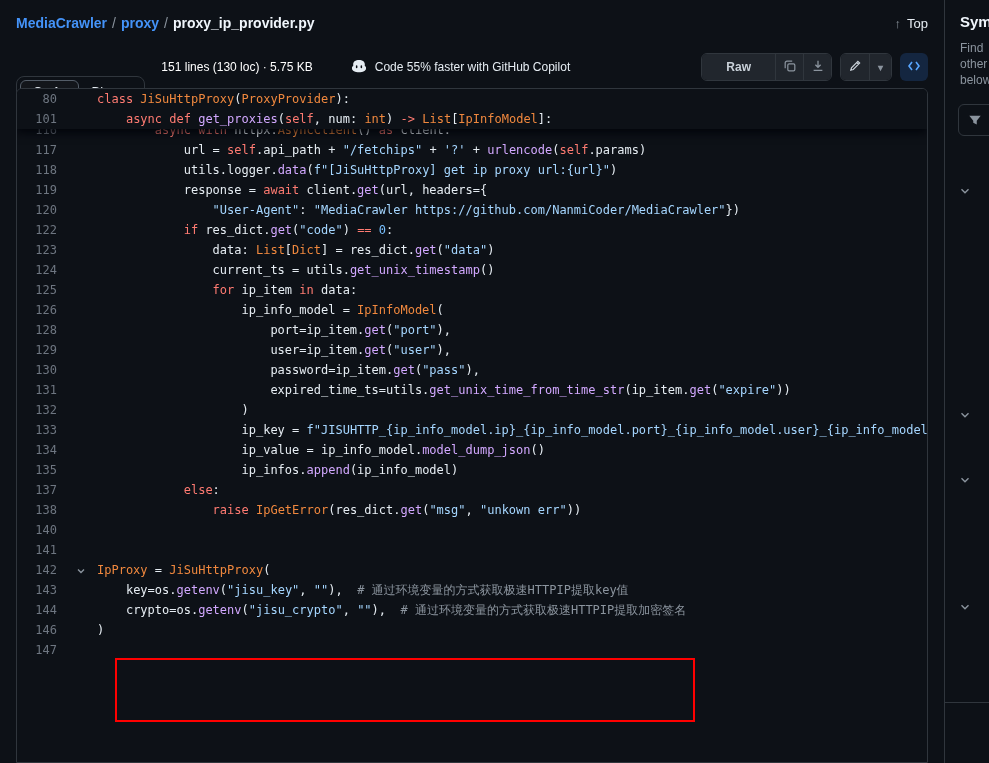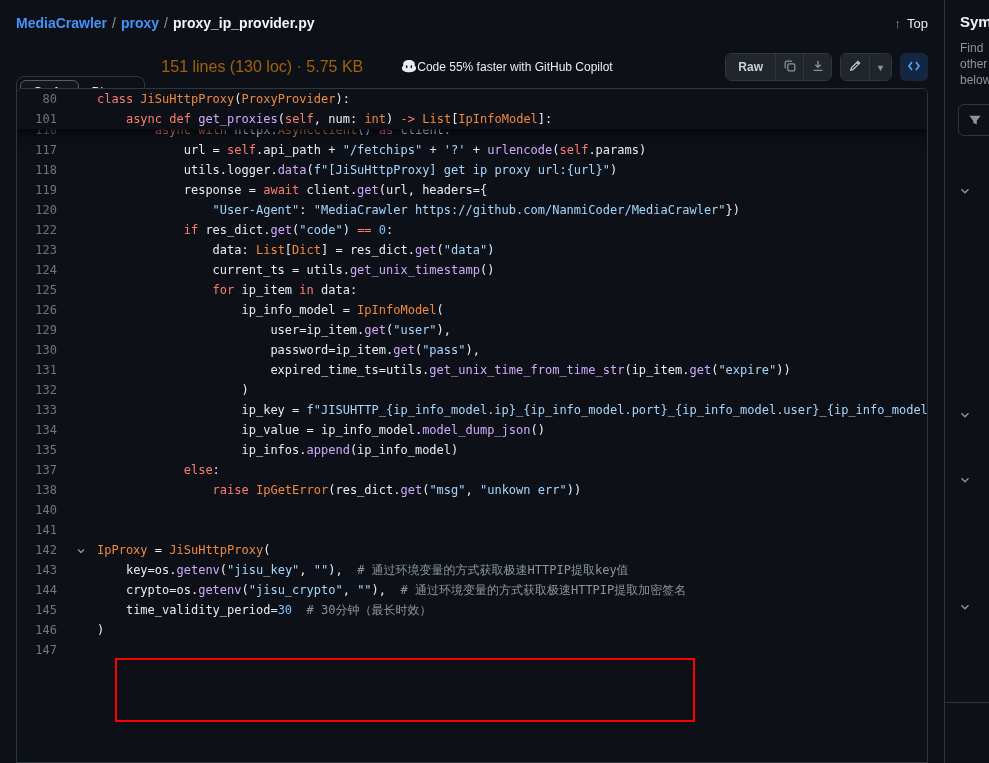--- a/index.html
+++ b/index.html
@@ -16,27 +16,27 @@
   .top-btn { background:none; border:none; color:#e6edf3; font-size:13px; display:flex; gap:6px;
     align-items:center; cursor:pointer; font-family:inherit; }
   .top-btn .arrow { color:#8b949e; font-size:13px; }
 
   
   .toolbar { height:42px; display:flex; align-items:center; padding:0 16px; gap:8px; }
   .seg { display:flex; border:1px solid #30363d; border-radius:8px; padding:3px;margin-top:48px; }
   .seg-btn { border:1px solid transparent; background:transparent; color:#e6edf3; font-size:13px;
     padding:3px 12px; border-radius:6px; cursor:pointer; font-family:inherit; }
   .seg-btn.active { background:#13161b; border-color:#545d68; font-weight:600; }
-  .file-info { color:#a16207; font-size:16px; margin-left:8px; white-space:nowrap; }
-  .copilot { display:flex; align-items:center; font-size:12px; color:#e6edf3;
+  .file-info { color:#ffffff; font-size:12px; margin-left:8px; white-space:nowrap; }
+  .copilot { display:flex; align-items:center; gap:8px; font-size:12px; color:#e6edf3;
     margin-left:30px; cursor:pointer; white-space:nowrap; }
   .spacer { flex:1; }
   .btn-group { display:flex; border:1px solid #30363d; border-radius:6px; overflow:hidden; height:28px; }
   .tb-btn { border:none; background:#21262d; color:#c9d1d9; font-size:12px; font-weight:600;
-    padding:0 12px; cursor:pointer; display:flex; align-items:center; justify-content:center; font-family:inherit; }
+    padding:0 24px; cursor:pointer; display:flex; align-items:center; justify-content:center; font-family:inherit; }
   .btn-group .tb-btn + .tb-btn { border-left:1px solid #30363d; }
   .tb-btn.icon { width:28px; padding:0; }
   .tb-btn.narrow { width:22px; font-size:10px; color:#8b949e; }
   .sym-toggle { border:none; border-radius:6px; background:rgba(56,139,253,0.18); color:#58a6ff;
     width:28px; height:28px; padding:0; display:flex; align-items:center; justify-content:center; cursor:pointer; }
 
   
   .code-box { position:relative; margin:0 16px; height:675px; border:1px solid #30363d;
     border-radius:6px 6px 0 0; overflow:hidden; background:#0d1117;
     font-family:"DejaVu Sans Mono","Liberation Mono",monospace; font-size:12px; }
@@ -142,37 +142,37 @@
         <div class="code-row"><span class="ln">116</span><span class="lc">        <span class="tk-k">async</span><span class="tk-p"> </span><span class="tk-k">with</span><span class="tk-p"> httpx.</span><span class="tk-ty">AsyncClient</span><span class="tk-p">() </span><span class="tk-k">as</span><span class="tk-p"> client:</span></span></div>
         <div class="code-row"><span class="ln">117</span><span class="lc">            <span class="tk-p">url = </span><span class="tk-k">self</span><span class="tk-p">.api_path + </span><span class="tk-s">"/fetchips"</span><span class="tk-p"> + </span><span class="tk-s">'?'</span><span class="tk-p"> + </span><span class="tk-en">urlencode</span><span class="tk-p">(</span><span class="tk-k">self</span><span class="tk-p">.params)</span></span></div>
         <div class="code-row"><span class="ln">118</span><span class="lc">            <span class="tk-p">utils.logger.</span><span class="tk-en">data</span><span class="tk-p">(</span><span class="tk-s">f"[JiSuHttpProxy] get ip proxy url:{url}"</span><span class="tk-p">)</span></span></div>
         <div class="code-row"><span class="ln">119</span><span class="lc">            <span class="tk-p">response = </span><span class="tk-k">await</span><span class="tk-p"> client.</span><span class="tk-en">get</span><span class="tk-p">(url, headers={</span></span></div>
         <div class="code-row"><span class="ln">120</span><span class="lc">                <span class="tk-s">"User-Agent"</span><span class="tk-p">: </span><span class="tk-s">"MediaCrawler https://github.com/NanmiCoder/MediaCrawler"</span><span class="tk-p">})</span></span></div>
         <div class="code-row"><span class="ln">122</span><span class="lc">            <span class="tk-k">if</span><span class="tk-p"> res_dict.</span><span class="tk-en">get</span><span class="tk-p">(</span><span class="tk-s">"code"</span><span class="tk-p">) </span><span class="tk-k">==</span><span class="tk-p"> </span><span class="tk-c1">0</span><span class="tk-p">:</span></span></div>
         <div class="code-row"><span class="ln">123</span><span class="lc">                <span class="tk-p">data: </span><span class="tk-ty">List</span><span class="tk-p">[</span><span class="tk-ty">Dict</span><span class="tk-p">] = res_dict.</span><span class="tk-en">get</span><span class="tk-p">(</span><span class="tk-s">"data"</span><span class="tk-p">)</span></span></div>
         <div class="code-row"><span class="ln">124</span><span class="lc">                <span class="tk-p">current_ts = utils.</span><span class="tk-en">get_unix_timestamp</span><span class="tk-p">()</span></span></div>
         <div class="code-row"><span class="ln">125</span><span class="lc">                <span class="tk-k">for</span><span class="tk-p"> ip_item </span><span class="tk-k">in</span><span class="tk-p"> data:</span></span></div>
         <div class="code-row"><span class="ln">126</span><span class="lc">                    <span class="tk-p">ip_info_model = </span><span class="tk-ty">IpInfoModel</span><span class="tk-p">(</span></span></div>
+        <div class="code-row"><span class="ln">128</span><span class="lc">                        <span class="tk-p">port=ip_item.</span><span class="tk-en">get</span><span class="tk-p">(</span><span class="tk-s">"port"</span><span class="tk-p">),</span></span></div>
         <div class="code-row"><span class="ln">129</span><span class="lc">                        <span class="tk-p">user=ip_item.</span><span class="tk-en">get</span><span class="tk-p">(</span><span class="tk-s">"user"</span><span class="tk-p">),</span></span></div>
         <div class="code-row"><span class="ln">130</span><span class="lc">                        <span class="tk-p">password=ip_item.</span><span class="tk-en">get</span><span class="tk-p">(</span><span class="tk-s">"pass"</span><span class="tk-p">),</span></span></div>
         <div class="code-row"><span class="ln">131</span><span class="lc">                        <span class="tk-p">expired_time_ts=utils.</span><span class="tk-en">get_unix_time_from_time_str</span><span class="tk-p">(ip_item.</span><span class="tk-en">get</span><span class="tk-p">(</span><span class="tk-s">"expire"</span><span class="tk-p">))</span></span></div>
         <div class="code-row"><span class="ln">132</span><span class="lc">                    <span class="tk-p">)</span></span></div>
         <div class="code-row"><span class="ln">133</span><span class="lc">                    <span class="tk-p">ip_key = </span><span class="tk-s">f"JISUHTTP_{ip_info_model.ip}_{ip_info_model.port}_{ip_info_model.user}_{ip_info_model</span></span></div>
         <div class="code-row"><span class="ln">134</span><span class="lc">                    <span class="tk-p">ip_value = ip_info_model.</span><span class="tk-en">model_dump_json</span><span class="tk-p">()</span></span></div>
         <div class="code-row"><span class="ln">135</span><span class="lc">                    <span class="tk-p">ip_infos.</span><span class="tk-en">append</span><span class="tk-p">(ip_info_model)</span></span></div>
         <div class="code-row"><span class="ln">137</span><span class="lc">            <span class="tk-k">else</span><span class="tk-p">:</span></span></div>
         <div class="code-row"><span class="ln">138</span><span class="lc">                <span class="tk-k">raise</span><span class="tk-p"> </span><span class="tk-ty">IpGetError</span><span class="tk-p">(res_dict.</span><span class="tk-en">get</span><span class="tk-p">(</span><span class="tk-s">"msg"</span><span class="tk-p">, </span><span class="tk-s">"unkown err"</span><span class="tk-p">))</span></span></div>
         <div class="code-row"><span class="ln">140</span><span class="lc"></span></div>
         <div class="code-row"><span class="ln">141</span><span class="lc"></span></div>
         <div class="code-row"><span class="ln">142</span><span class="lc"><span class="collapse"><svg width="12" height="12" viewBox="0 0 16 16" fill="none" stroke="#8b949e" stroke-width="1.8">
                 <path d="M4 6l4 4 4-4"></path>
               </svg></span><span class="tk-ty">IpProxy</span><span class="tk-p"> = </span><span class="tk-ty">JiSuHttpProxy</span><span class="tk-p">(</span></span></div>
         <div class="code-row"><span class="ln">143</span><span class="lc">    <span class="tk-p">key=os.</span><span class="tk-en">getenv</span><span class="tk-p">(</span><span class="tk-s">"jisu_key"</span><span class="tk-p">, </span><span class="tk-s">""</span><span class="tk-p">),  </span><span class="tk-c"># 通过环境变量的方式获取极速HTTPIP提取key值</span></span></div>
         <div class="code-row"><span class="ln">144</span><span class="lc">    <span class="tk-p">crypto=os.</span><span class="tk-en">getenv</span><span class="tk-p">(</span><span class="tk-s">"jisu_crypto"</span><span class="tk-p">, </span><span class="tk-s">""</span><span class="tk-p">),  </span><span class="tk-c"># 通过环境变量的方式获取极速HTTPIP提取加密签名</span></span></div>
-        <div class="code-row"><span class="ln">145</span><span class="lc">    <span class="tk-p">time_validity_period=</span><span class="tk-c1">30</span><span class="tk-p">  </span><span class="tk-c"># 30分钟（最长时效）</span></span></div>
         <div class="code-row"><span class="ln">146</span><span class="lc"><span class="tk-p">)</span></span></div>
         <div class="code-row"><span class="ln">147</span><span class="lc"></span></div>
       </div>
     <div class="sticky" id="sticky">
         <div class="code-row"><span class="ln">80</span><span class="lc"><span class="tk-k">class</span><span class="tk-p"> </span><span class="tk-ty">JiSuHttpProxy</span><span class="tk-p">(</span><span class="tk-ty">ProxyProvider</span><span class="tk-p">):</span></span></div>
         <div class="code-row"><span class="ln">101</span><span class="lc">    <span class="tk-k">async</span><span class="tk-p"> </span><span class="tk-k">def</span><span class="tk-p"> </span><span class="tk-en">get_proxies</span><span class="tk-p">(</span><span class="tk-k">self</span><span class="tk-p">, num: </span><span class="tk-ty">int</span><span class="tk-p">) </span><span class="tk-k">-&gt;</span><span class="tk-p"> </span><span class="tk-ty">List</span><span class="tk-p">[</span><span class="tk-ty">IpInfoModel</span><span class="tk-p">]:</span></span></div>
       </div>
     <div class="red-box" id="redbox" style="top: 569px; height: 64px; border-color: rgb(255, 0, 0);"></div>
   </div>
 

